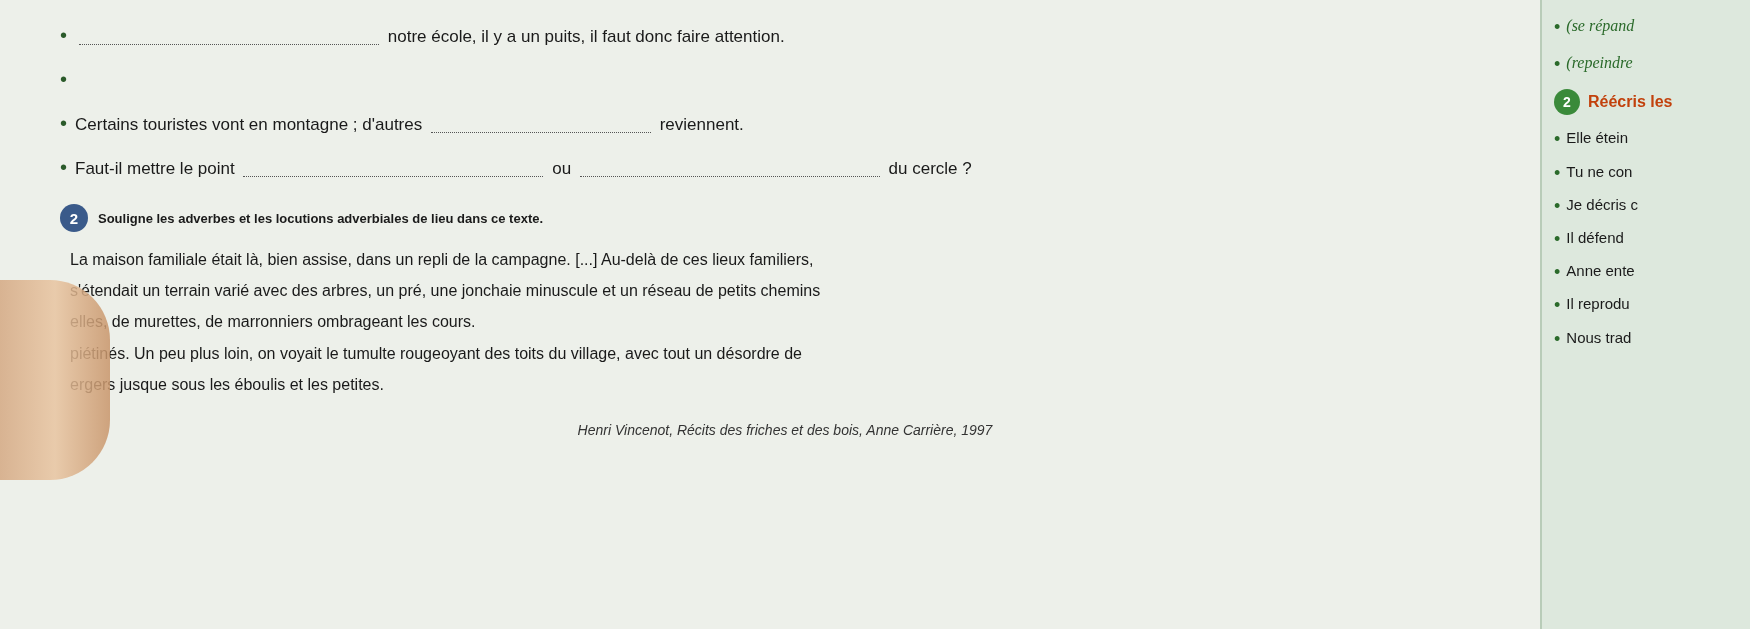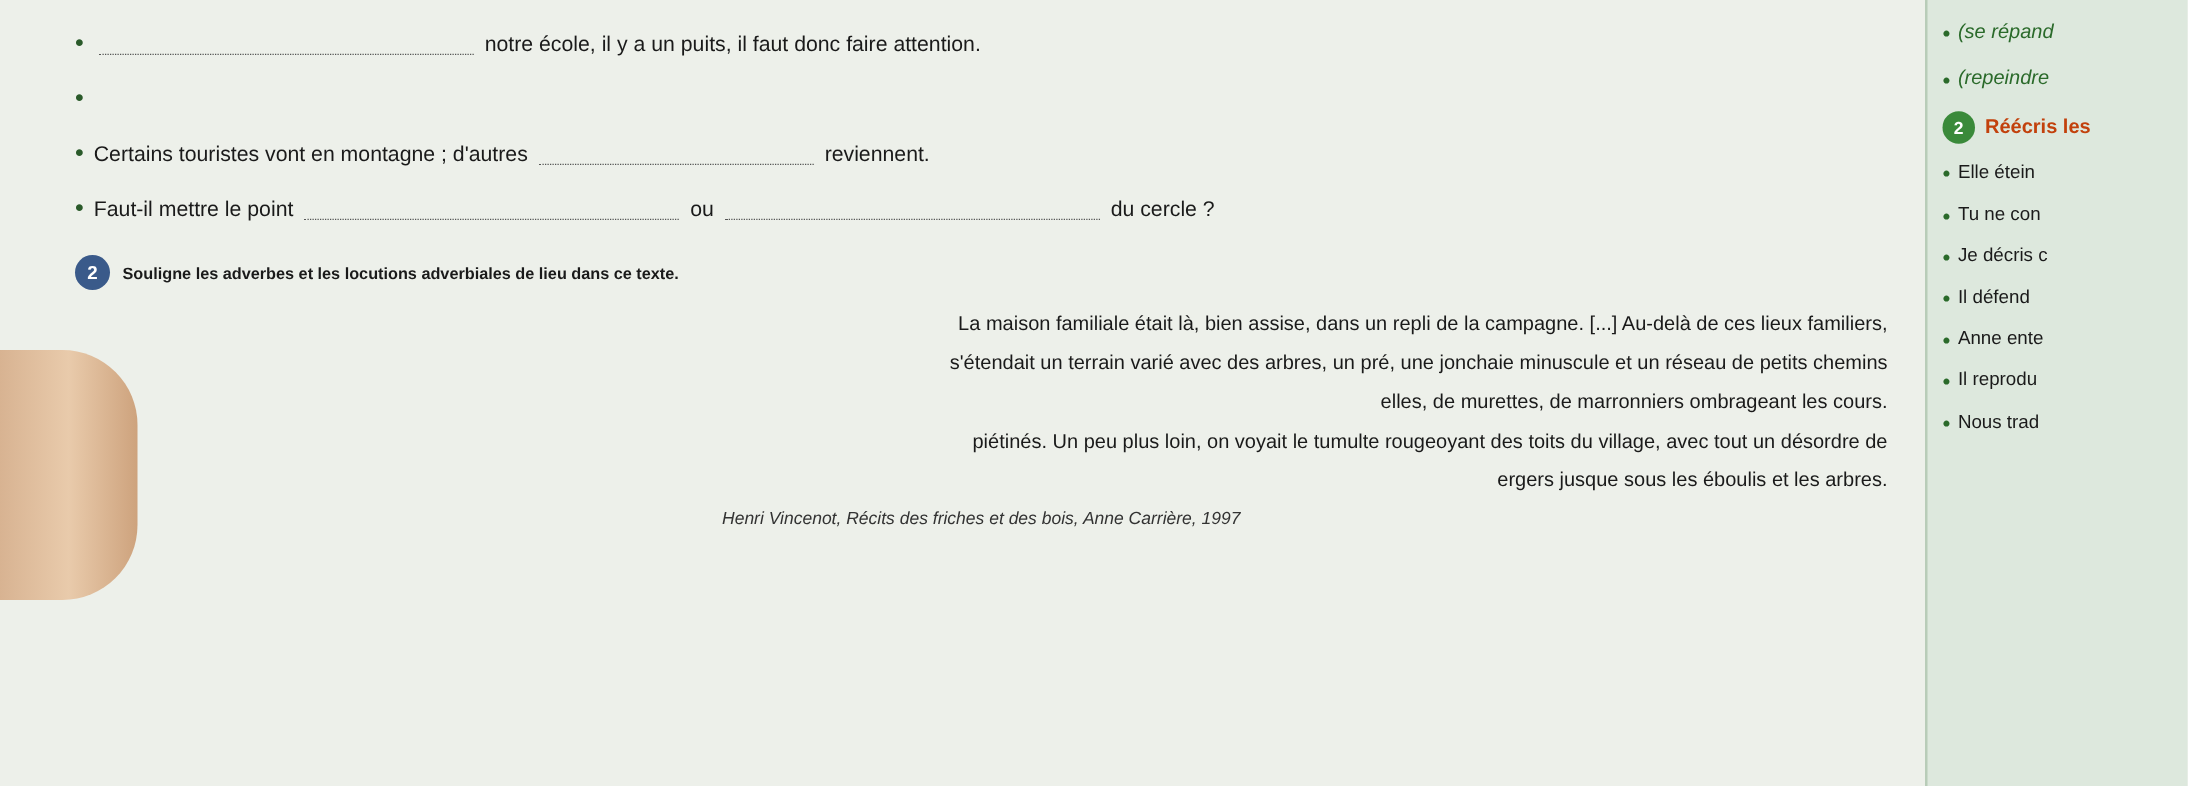--- a/index.html
+++ b/index.html
@@ -97,29 +97,28 @@
 
     .exercise-text {
       font-size: 16px;
       color: #1a1a1a;
       line-height: 1.7;
       margin-left: 10px;
     }
 
     .exercise-text p {
       margin-bottom: 4px;
-      text-align: right;
     }
 
     .source-text {
       font-style: italic;
       font-size: 14px;
       color: #333;
       text-align: center;
-      margin-top: 8px;
+      margin-top: 24px;
     }
 
     
     .finger-overlay {
       position: absolute;
       left: 0;
       top: 280px;
       width: 110px;
       height: 200px;
       background: linear-gradient(to right, #d4a882, #e8c4a0, #c8956a);
@@ -186,20 +185,21 @@
       color: #1a1a1a;
       margin-bottom: 8px;
       display: flex;
       align-items: flex-start;
       line-height: 1.4;
     }
 
     .italic-text {
       font-style: italic;
       color: #2a6a2a;
+      font-family: Liberation Serif, serif;
     }
   </style>
 </head>
 <body>
 
 <div class="main-content">
 
   <div class="finger-overlay"></div>
 
   <ul class="bullet-list">
@@ -244,21 +244,21 @@
         <span>2</span>
       </div>
       <span class="exercise-title">Souligne les adverbes et les locutions adverbiales de lieu dans ce texte.</span>
     </div>
 
     <div class="exercise-text">
       <p>La maison familiale était là, bien assise, dans un repli de la campagne. [...] Au-delà de ces lieux familiers,</p>
       <p>s'étendait un terrain varié avec des arbres, un pré, une jonchaie minuscule et un réseau de petits chemins</p>
       <p>elles, de murettes, de marronniers ombrageant les cours.</p>
       <p>piétinés. Un peu plus loin, on voyait le tumulte rougeoyant des toits du village, avec tout un désordre de</p>
-      <p>ergers jusque sous les éboulis et les arbres.</p>
+      <p>ergers jusque sous les éboulis et les petites.</p>
     </div>
 
     <div class="source-text">Henri Vincenot, Récits des friches et des bois, Anne Carrière, 1997</div>
   </div>
 
 </div>
 
 <div class="right-sidebar">
 
   <div class="sidebar-item">

